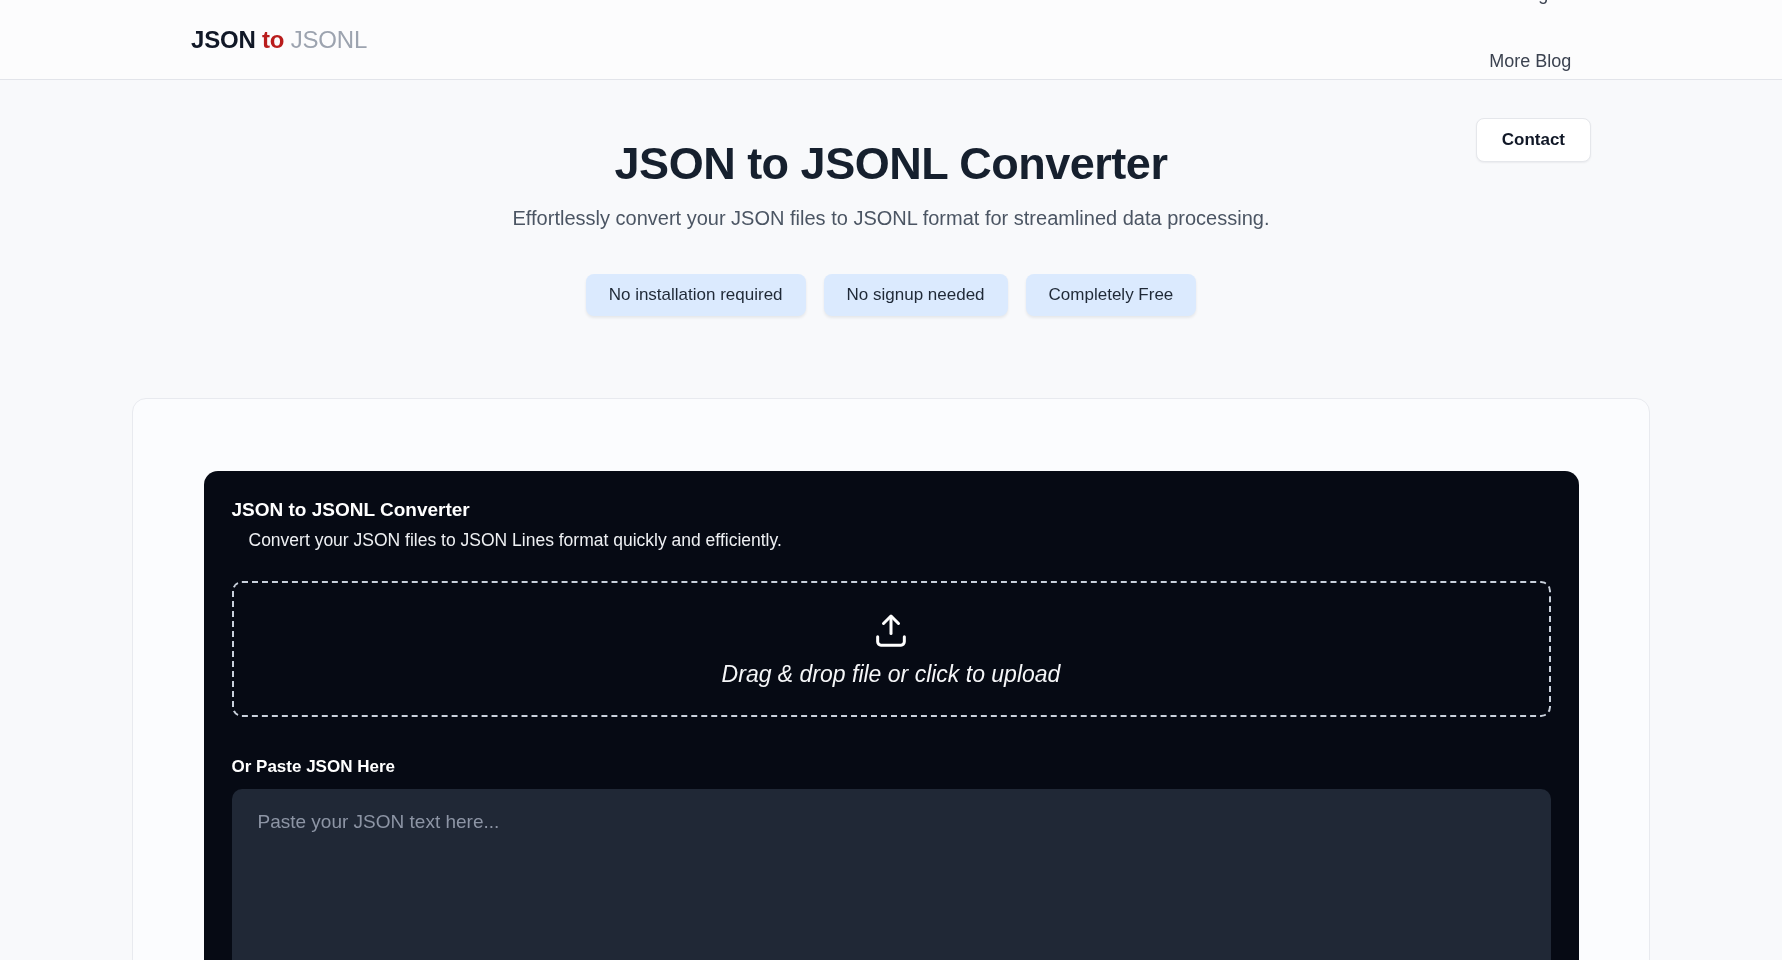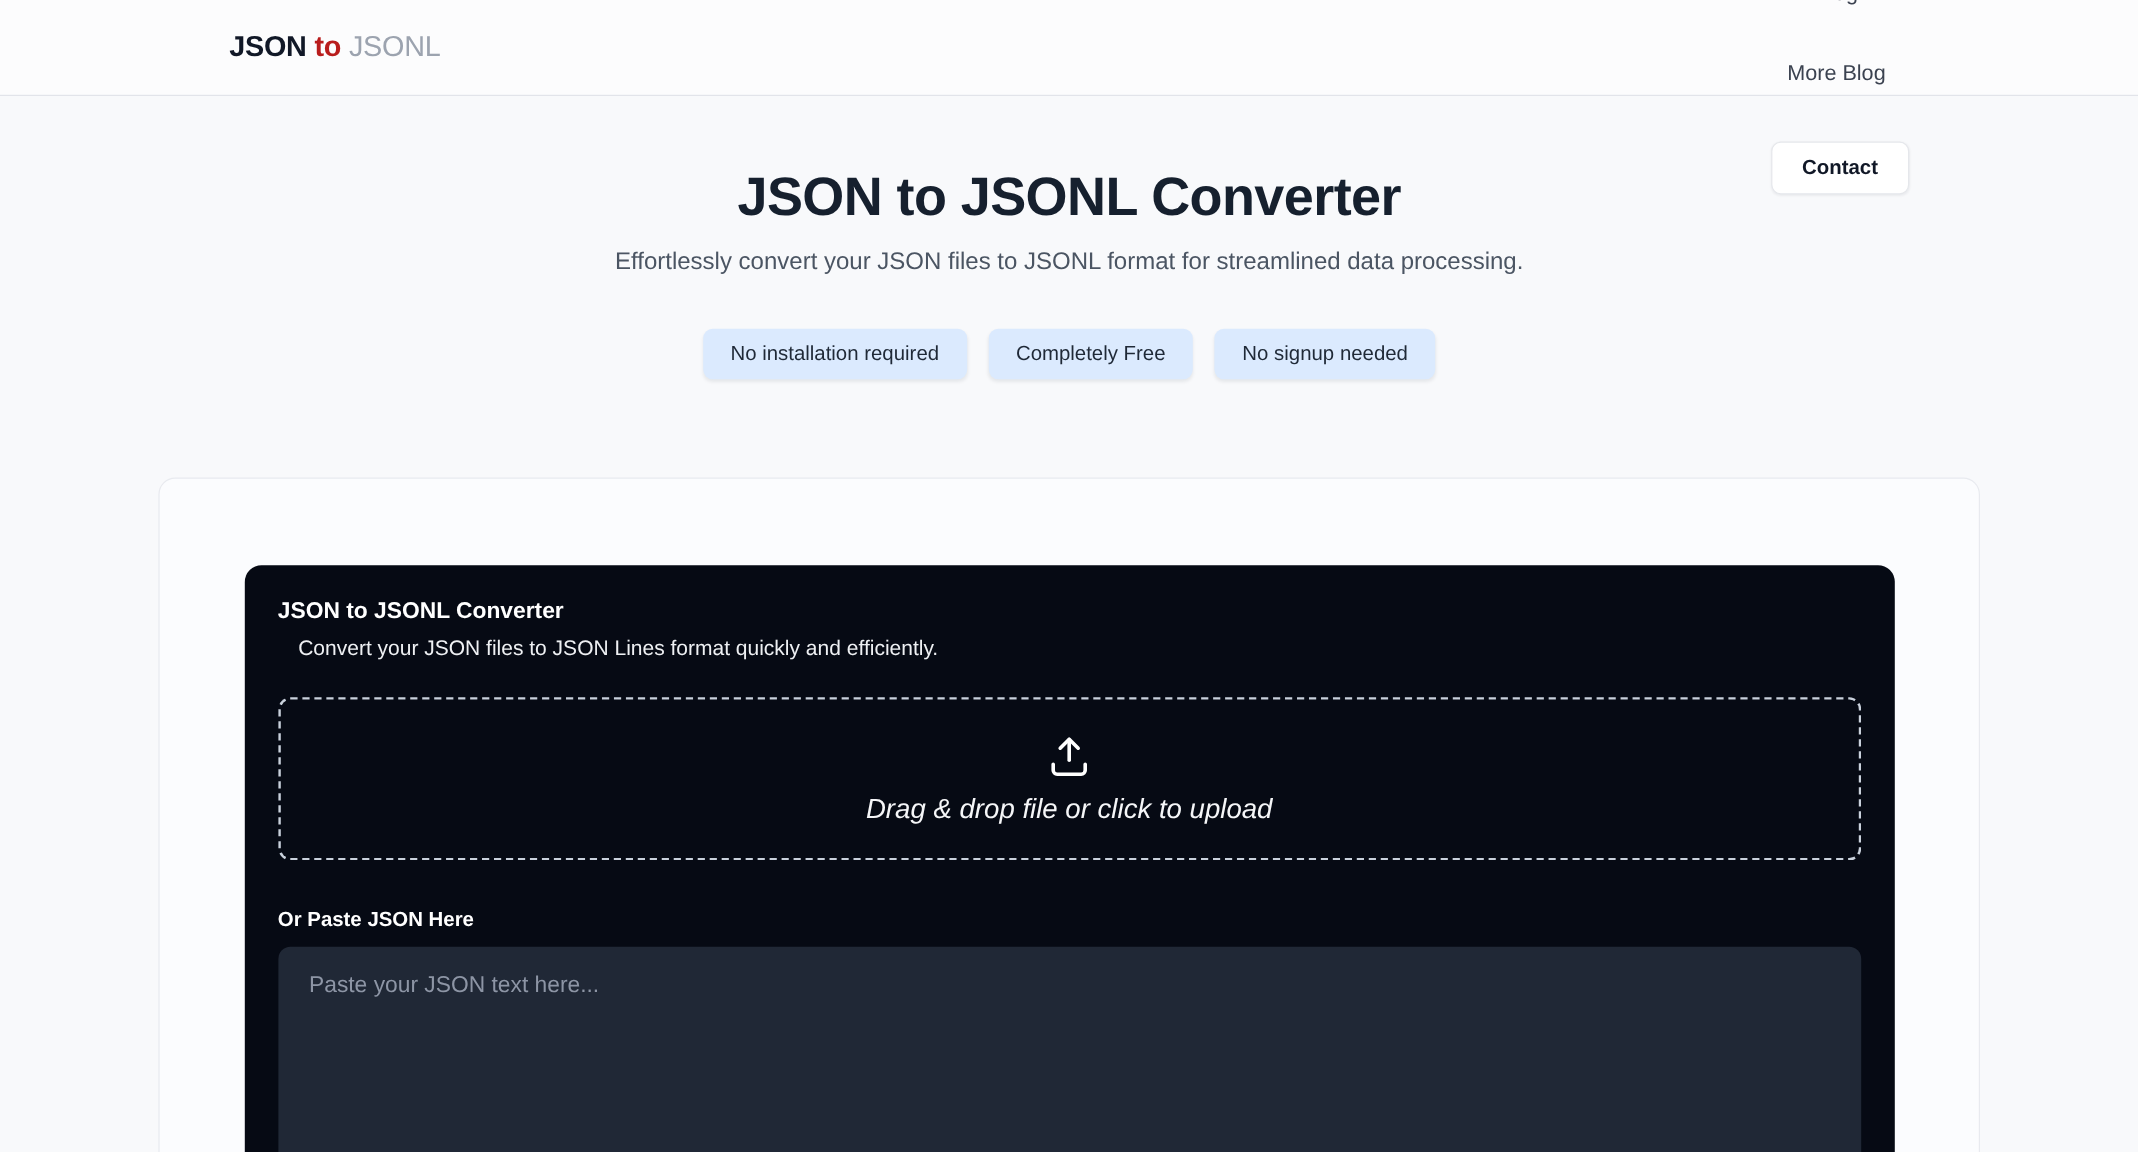--- a/index.html
+++ b/index.html
@@ -154,22 +154,22 @@
       <button class="contact-btn">Contact</button>
     </nav>
   </div>
 </header>
 
 <section class="hero">
   <h1 class="hero-title">JSON to JSONL Converter</h1>
   <p class="hero-subtitle">Effortlessly convert your JSON files to JSONL format for streamlined data processing.</p>
   <div class="badge-row">
     <span class="badge">No installation required</span>
+    <span class="badge">No signup needed</span>
     <span class="badge">Completely Free</span>
-    <span class="badge">No signup needed</span>
   </div>
 </section>
 
 <section class="tool-section">
   <div class="converter-card">
     <div class="card-title">JSON to JSONL Converter</div>
     <div class="card-desc">Convert your JSON files to JSON Lines format quickly and efficiently.</div>
 
     <div class="dropzone">
       <span>

